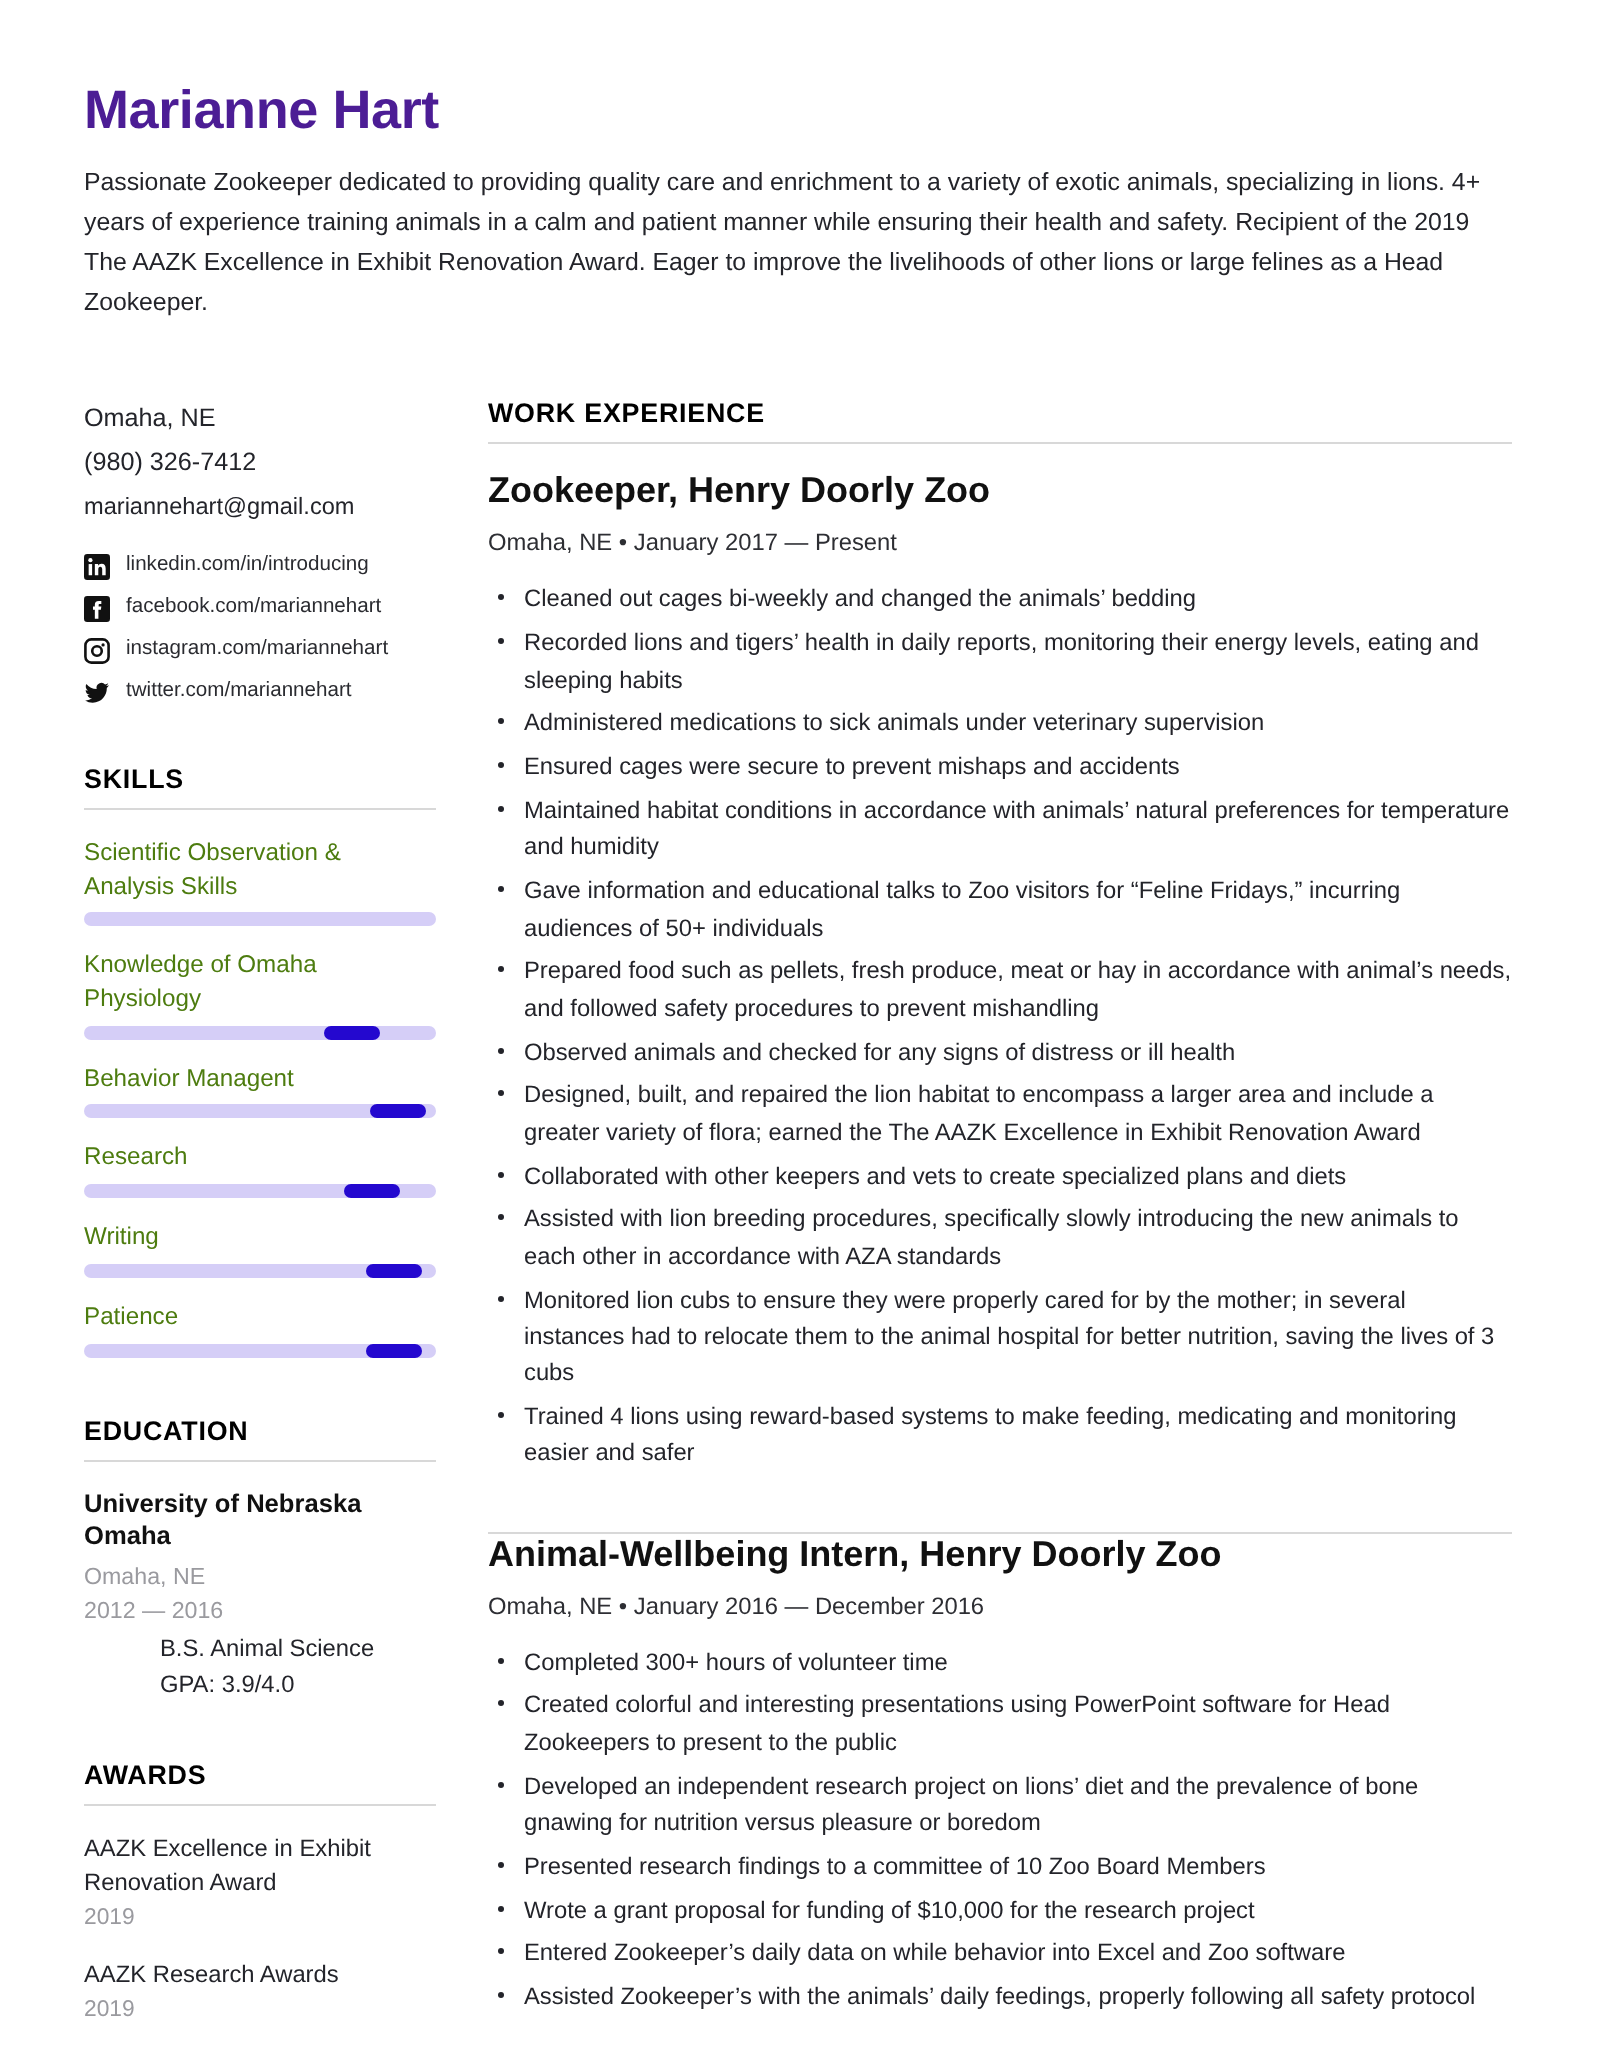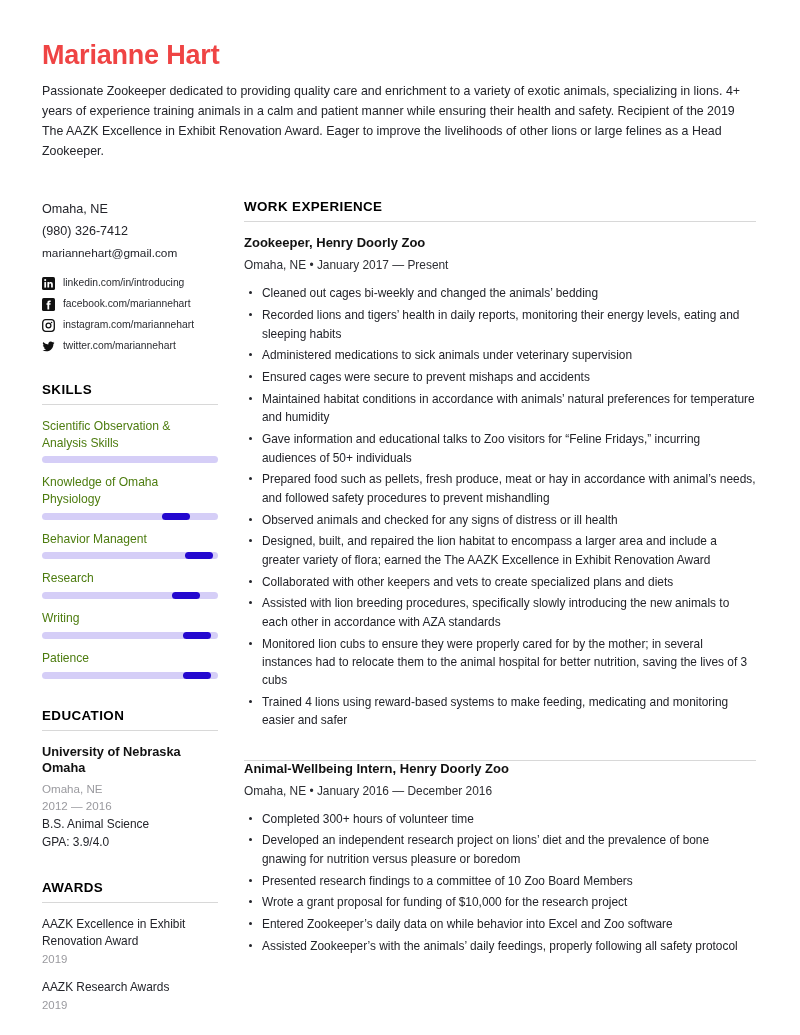--- a/index.html
+++ b/index.html
@@ -18,21 +18,21 @@
     padding: 40px 44px 20px 42px;
     position: relative;
     overflow: hidden;
   }
 
   
   .name {
     font-size: 27px;
     font-weight: bold;
     letter-spacing: -0.2px;
-    color: #ef4444;
+    color: #4c1d95;
     margin: 0 0 10px 0;
     line-height: 1.15;
   }
   .summary {
     font-size: 12.4px;
     line-height: 1.62;
     color: #23242a;
     margin: 0;
     width: 714px;
     text-align: left;
@@ -128,40 +128,41 @@
   }
   .edu-muted {
     font-size: 11.6px;
     color: #9a9a9f;
     line-height: 1.5;
   }
   .edu-line {
     font-size: 11.9px;
     color: #23242a;
     line-height: 1.52;
+    margin-left: 38px;
   }
 
   
   .award { margin-bottom: 11px; }
   .award-title {
     font-size: 11.9px;
     color: #23242a;
     line-height: 1.42;
   }
   .award-year {
     font-size: 11.4px;
     color: #9a9a9f;
     line-height: 1.5;
     margin-top: 1px;
   }
 
   
   .job { margin-bottom: 6px; }
   .job-title {
-    font-size: 13px;
+    font-size: 18px;
     font-weight: bold;
     color: #111;
     margin-bottom: 8px;
   }
   .job-meta {
     font-size: 11.9px;
     color: #2d2e33;
     margin-bottom: 12px;
   }
   ul.bullets {
@@ -347,20 +348,21 @@
           </ul>
       </div>
 
       <div class="job-rule"></div>
 
       <div class="job">
         <div class="job-title">Animal-Wellbeing Intern, Henry Doorly Zoo</div>
         <div class="job-meta">Omaha, NE • January 2016 — December 2016</div>
         <ul class="bullets">
             <li>Completed 300+ hours of volunteer time</li>
+            <li>Created colorful and interesting presentations using PowerPoint software for Head Zookeepers to present to the public</li>
             <li>Developed an independent research project on lions’ diet and the prevalence of bone gnawing for nutrition versus pleasure or boredom</li>
             <li>Presented research findings to a committee of 10 Zoo Board Members</li>
             <li>Wrote a grant proposal for funding of $10,000 for the research project</li>
             <li>Entered Zookeeper’s daily data on while behavior into Excel and Zoo software</li>
             <li>Assisted Zookeeper’s with the animals’ daily feedings, properly following all safety protocol</li>
           </ul>
       </div>
     </div>
 
   </div>

